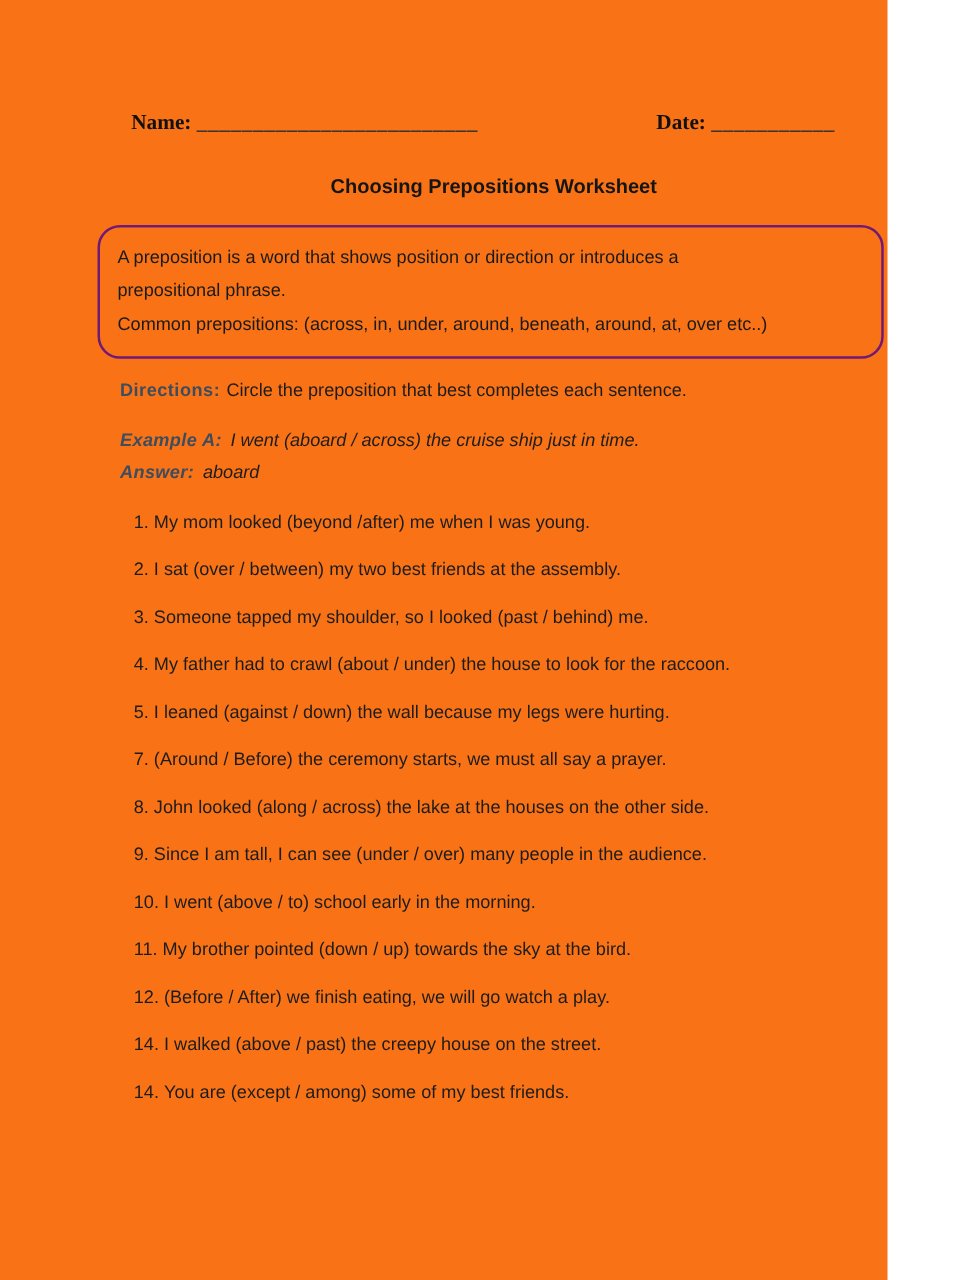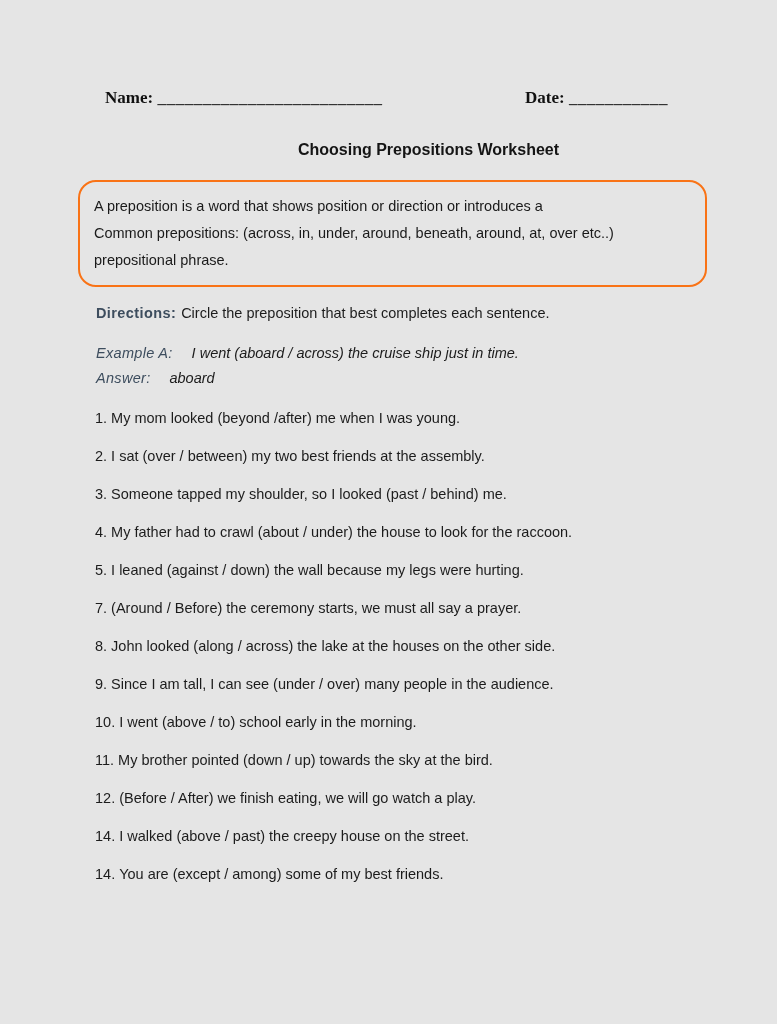--- a/index.html
+++ b/index.html
@@ -2,26 +2,27 @@
 <html><head>
 <meta charset="utf-8">
 <style>
   html, body {
     margin: 0;
     padding: 0;
     background: #ffffff;
   }
   .page {
     position: relative;
-    width: 777px;
+    width: 676px;
     height: 1024px;
-    background: #e5e5e5;
+    background: #f97316;
     font-family: "Liberation Sans", sans-serif;
     color: #1c1c1c;
     overflow: hidden;
+    padding-left: 34px;
   }
   
   .header-row {
     position: absolute;
     left: 105px;
     top: 88px;
     width: 563px;
     display: flex;
     justify-content: space-between;
     font-family: "Liberation Serif", serif;
@@ -48,21 +49,21 @@
     margin-left: 40px;
   }
   
   .info-box {
     position: absolute;
     left: 78px;
     top: 180px;
     width: 629px;
     height: 107px;
     box-sizing: border-box;
-    border: 2px solid #f97316;
+    border: 2px solid #701a75;
     border-radius: 18px;
     padding: 11px 14px 0 14px;
     font-size: 14.5px;
     line-height: 27px;
     color: #1a1a1a;
   }
   .info-box .line { display: block; }
   
   .directions-row {
     position: absolute;
@@ -89,34 +90,34 @@
   .answer-row {
     position: absolute;
     left: 96px;
     top: 370px;
     font-size: 14.5px;
     font-style: italic;
     white-space: nowrap;
   }
   .label-accent-italic {
     color: #3d4d5e;
-    font-weight: normal;
+    font-weight: bold;
     font-style: italic;
     letter-spacing: 0.3px;
-    margin-right: 19px;
+    margin-right: 7px;
   }
   
   .questions {
     position: absolute;
     left: 95px;
     top: 408px;
     width: 620px;
   }
   .questions p {
-    margin: 0 0 17px 0;
+    margin: 0 0 17px 12px;
     font-size: 14.5px;
     line-height: 21px;
     color: #1c1c1c;
   }
   .qnum { margin-right: 4px; }
 </style>
 </head>
 <body>
 
 <div class="page">
@@ -129,22 +130,22 @@
     <span>
       <span>Date:</span>
       <span class="blank-line">___________</span>
     </span>
   </div>
 
   <div class="title">Choosing Prepositions Worksheet</div>
 
   <div class="info-box">
     <span class="line">A preposition is a word that shows position or direction or introduces a</span>
+    <span class="line">prepositional phrase.</span>
     <span class="line">Common prepositions: (across, in, under, around, beneath, around, at, over etc..)</span>
-    <span class="line">prepositional phrase.</span>
   </div>
 
   <div class="directions-row">
     <span class="label-accent">Directions:</span><span>Circle the preposition that best completes each sentence.</span>
   </div>
 
   <div class="example-row">
     <span class="label-accent-italic">Example A:</span><span>I went (aboard / across) the cruise ship just in time.</span>
   </div>
 

